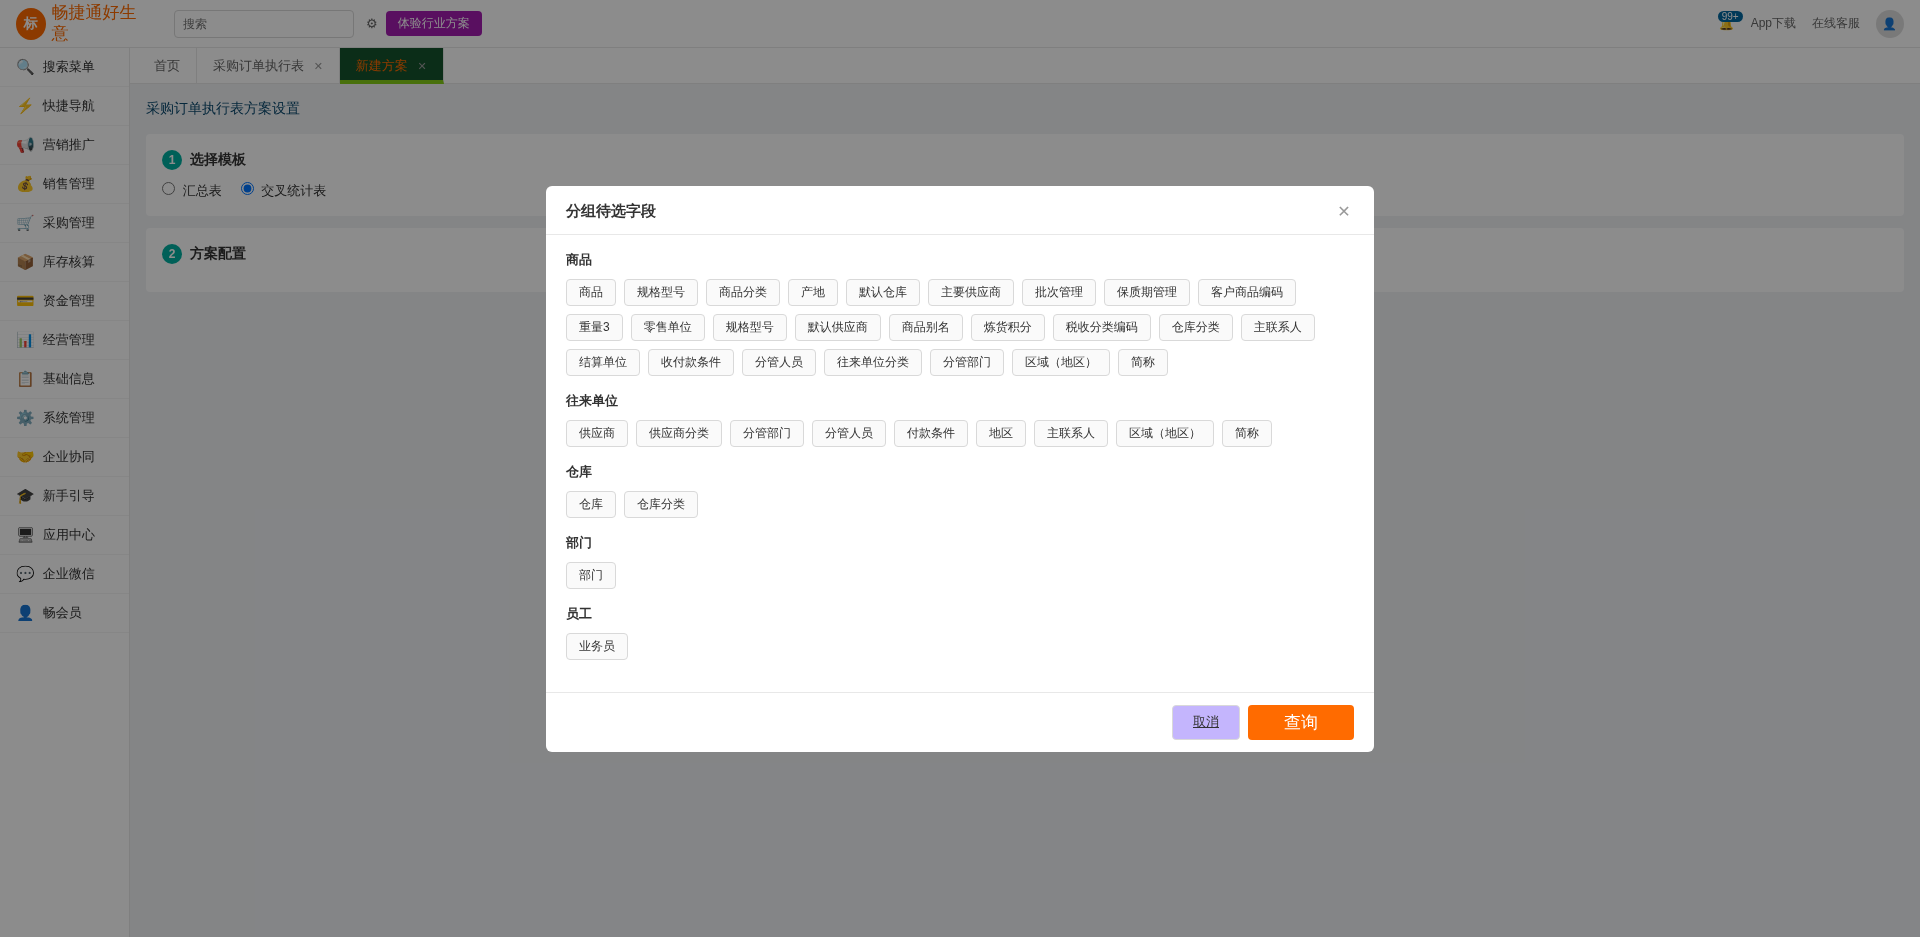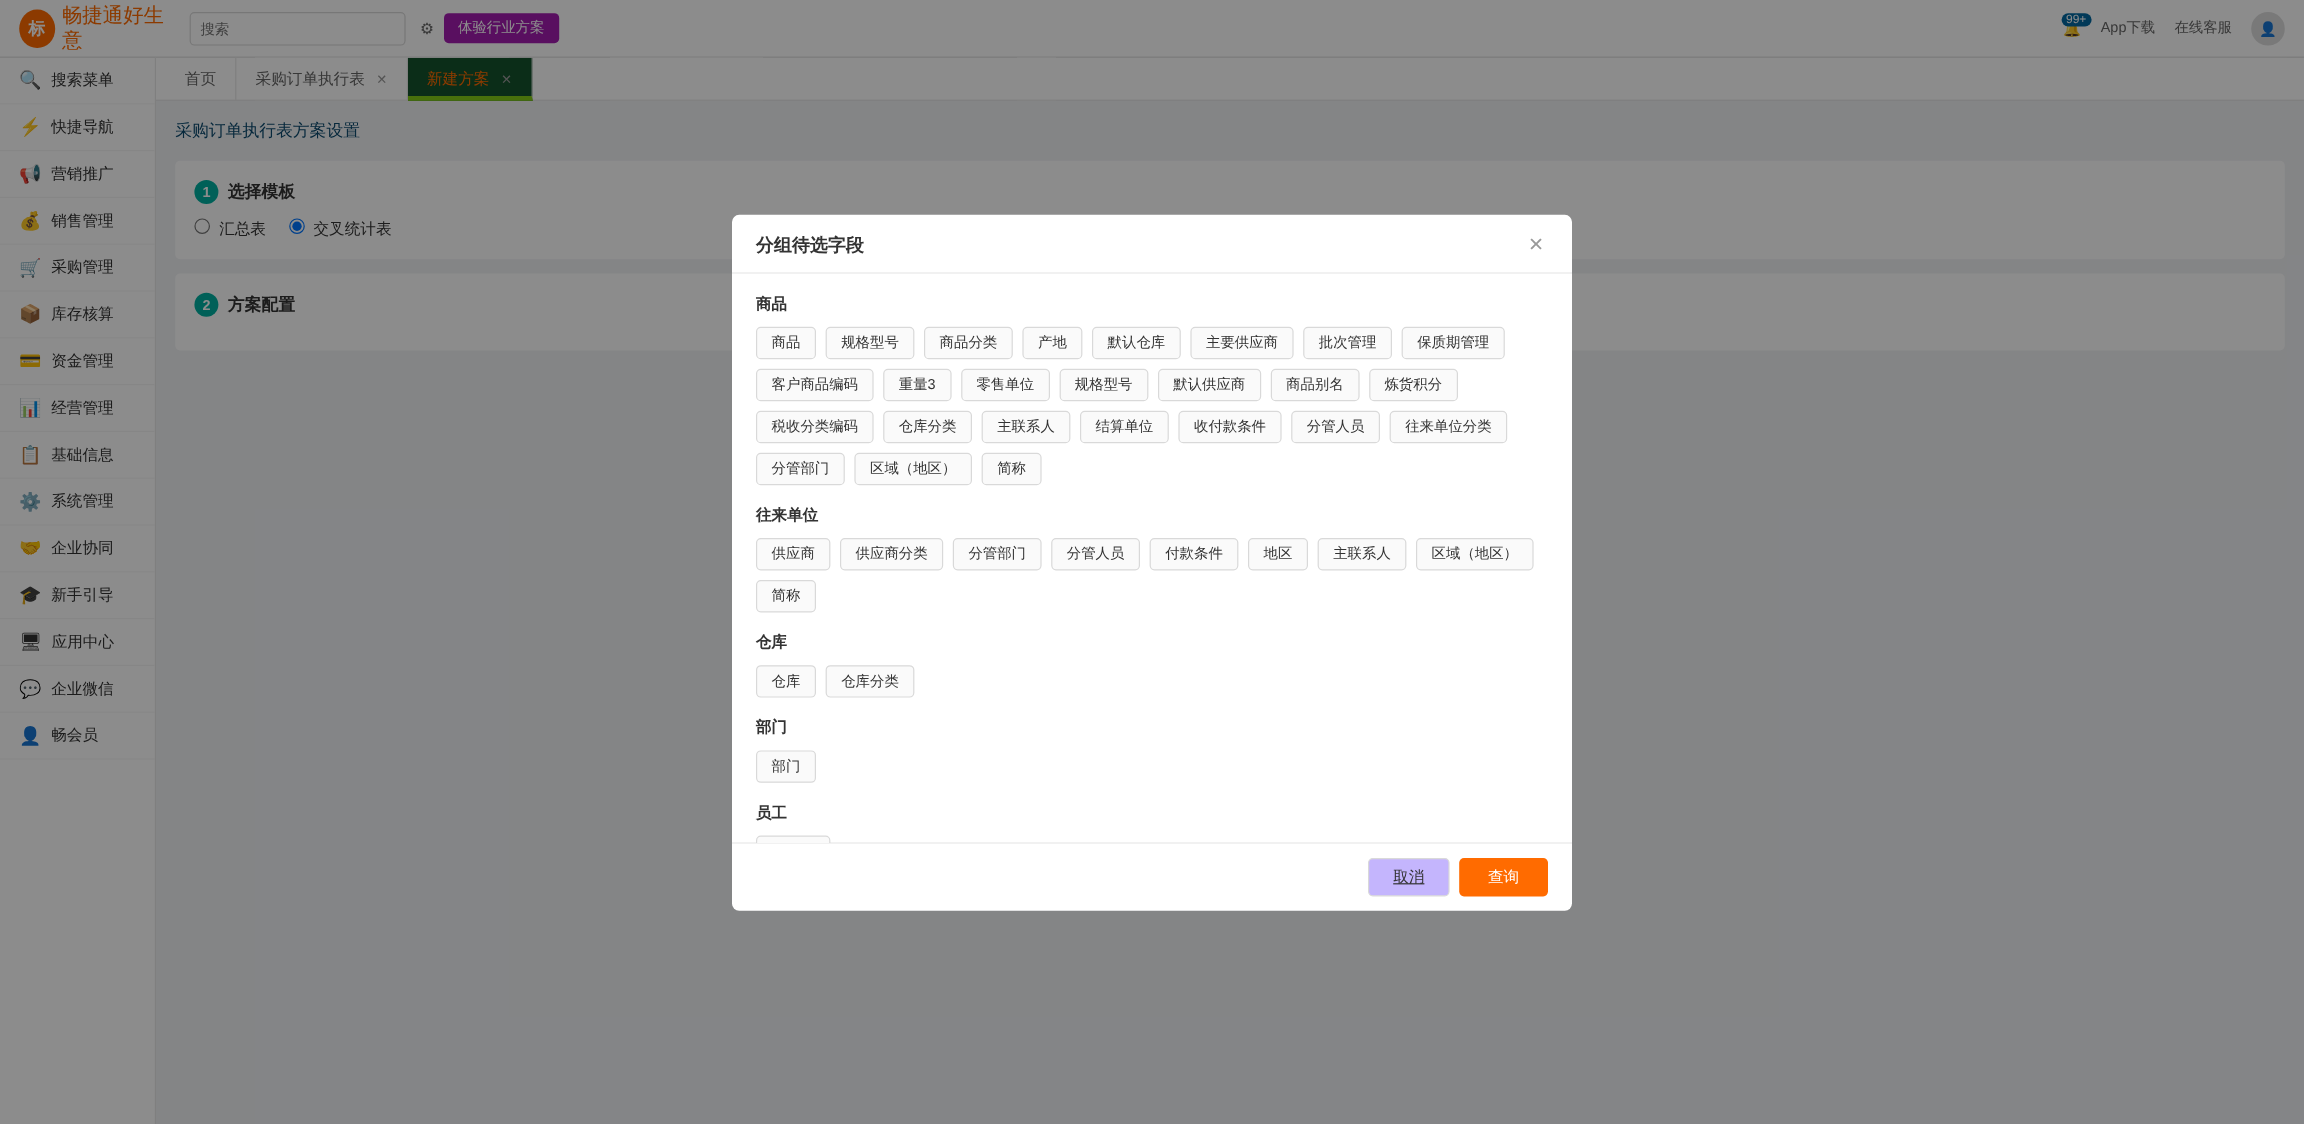--- a/index.html
+++ b/index.html
@@ -26,21 +26,21 @@
     .logo-icon {
       width: 32px; height: 32px;
       background: #ff6b00;
       border-radius: 50%;
       display: flex; align-items: center; justify-content: center;
       color: #fff; font-size: 14px; font-weight: bold;
     }
     .logo-text { font-size: 17px; color: #ff6b00; line-height: 1.2; }
     .top-search {
       flex: 0 0 180px;
-      margin-left: 12px;
+      margin-left: 28px;
     }
     .top-search input {
       width: 100%; height: 28px;
       border: 1px solid #d9d9d9; border-radius: 4px;
       padding: 0 8px; font-size: 12px;
     }
     .top-actions { margin-left: 12px; display: flex; align-items: center; gap: 8px; }
     .btn-experience {
       background: #a21caf; color: #fff;
       border: none; border-radius: 4px;
@@ -139,21 +139,21 @@
       position: fixed; inset: 0;
       background: rgba(0,0,0,0.45);
       z-index: 200;
       display: flex; align-items: center; justify-content: center;
     }
 
     
     .dialog {
       background: #fff;
       border-radius: 6px;
-      width: 700px;
+      width: 828px;
       max-height: 580px;
       display: flex; flex-direction: column;
       position: relative;
       justify-content: flex-end;
     }
     .dialog-header {
       padding: 16px 20px 12px;
       border-bottom: 1px solid #e8e8e8;
       display: flex; align-items: center; justify-content: space-between;
       flex-shrink: 0;
@@ -172,23 +172,23 @@
       border-top: 1px solid #e8e8e8;
       display: flex; justify-content: flex-end; gap: 8px;
       flex-shrink: 0;
     }
     .btn-cancel {
       padding: 6px 20px; border: 1px solid #d9d9d9;
       background: #c4b5fd; border-radius: 4px;
       cursor: pointer; font-size: 13px; color: #333; text-decoration: underline;
     }
     .btn-confirm {
-      padding: 6px 24px; border: none;
+      padding: 6px 36px; border: none;
       background: #ff6b00; border-radius: 4px;
-      cursor: pointer; font-size: 13px; color: #fff;
+      cursor: pointer; font-size: 17px; color: #fff;
     }
 
     
     .field-section { margin-bottom: 16px; }
     .section-title {
       font-size: 13px; font-weight: bold; color: #333;
       margin-bottom: 10px;
     }
     .field-tags {
       display: flex; flex-wrap: wrap; gap: 8px;

